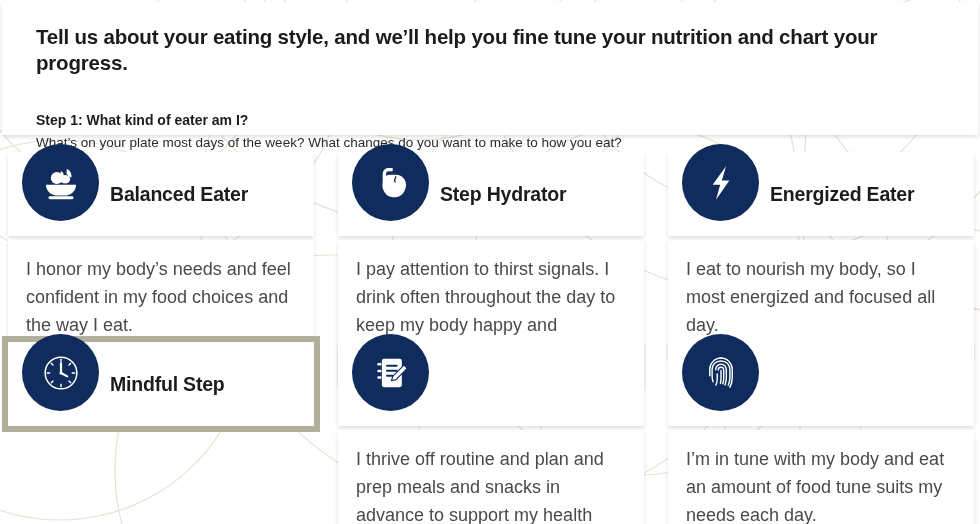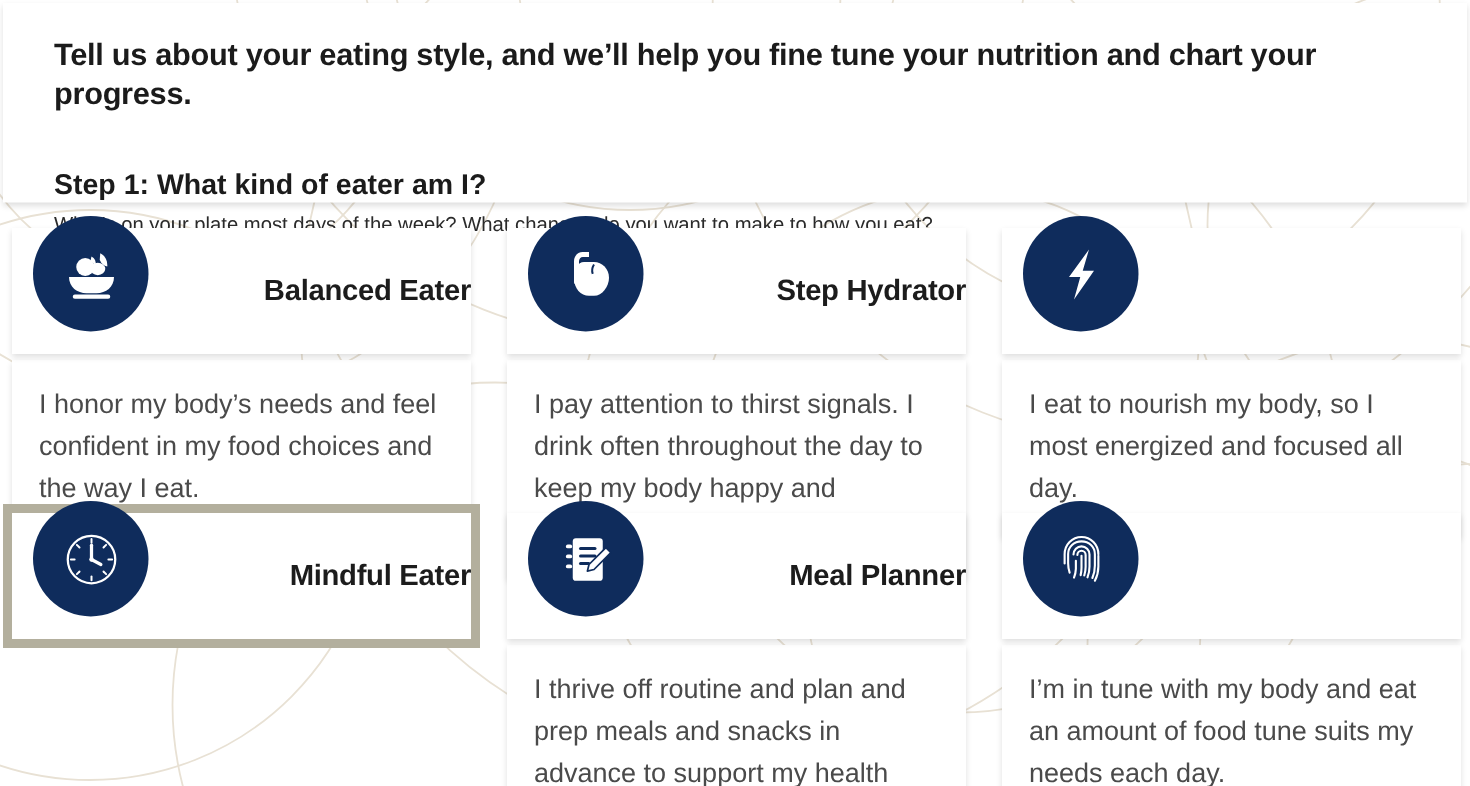--- a/index.html
+++ b/index.html
@@ -50,21 +50,21 @@
     font-size: 20.5px;
     font-weight: bold;
     color: #1b1b1b;
     letter-spacing: -0.2px;
     line-height: 1.25;
   }
 
   .step-block { margin-top: 36px; }
 
   .step-title {
-    font-size: 19px;
+    font-size: 14px;
     font-weight: bold;
     color: #1b1b1b;
     line-height: 1.4;
   }
 
   .step-sub {
     font-size: 13.5px;
     color: #2a2a2a;
     line-height: 1.45;
     margin-top: 2px;
@@ -102,21 +102,20 @@
     background: #b3af9d;
   }
 
   .card-head {
     position: relative;
     height: 84px;
     background: #ffffff;
     box-shadow: 0 2px 4px rgba(0,0,0,0.13);
     display: flex;
     align-items: center;
-    justify-content: flex-end;
   }
 
   .icon-circle {
     position: absolute;
     left: 14px;
     top: -8px;
     width: 77px;
     height: 77px;
     border-radius: 50%;
     background: #0f2c5c;
@@ -229,20 +228,21 @@
       </div>
 
       <div class="card-slot slot-2">
         <div class="card">
           <div class="card-head">
             <div class="icon-circle">
               <svg viewBox="0 0 48 48" fill="#ffffff" xmlns="http://www.w3.org/2000/svg">
                 <path d="M30 4L14 26h9l-5 18 16-23h-9z"></path>
               </svg>
             </div>
+            <div class="card-title">Energized Eater</div>
           </div>
           <div class="card-body">
             <div class="card-desc">I eat to nourish my body, so I most energized and focused all day.</div>
           </div>
         </div>
       </div>
 
     </div>
 
     <div class="row row-2">
@@ -261,21 +261,21 @@
                   <line x1="12.3" y1="12.3" x2="14.4" y2="14.4"></line>
                   <line x1="33.6" y1="33.6" x2="35.7" y2="35.7"></line>
                   <line x1="12.3" y1="35.7" x2="14.4" y2="33.6"></line>
                   <line x1="33.6" y1="14.4" x2="35.7" y2="12.3"></line>
                 </g>
                 <line x1="24" y1="24" x2="24" y2="12.5" stroke="#ffffff" stroke-width="2.6" stroke-linecap="round"></line>
                 <line x1="24" y1="24" x2="31.5" y2="28" stroke="#ffffff" stroke-width="2.6" stroke-linecap="round"></line>
                 <circle cx="24" cy="24" r="1.8" fill="#ffffff"></circle>
               </svg>
             </div>
-            <div class="card-title">Mindful Eater</div>
+            <div class="card-title">Mindful Step</div>
           </div>
         </div>
       </div>
 
       <div class="card-slot slot-1">
         <div class="card">
           <div class="card-head">
             <div class="icon-circle">
               <svg viewBox="0 0 48 48" fill="#ffffff" xmlns="http://www.w3.org/2000/svg">
                 <rect x="13" y="7" width="24" height="34" rx="2.5"></rect>
@@ -285,21 +285,20 @@
                   <rect x="7.5" y="28" width="5" height="3" rx="1.5"></rect>
                 </g>
                 <g fill="#0f2c5c">
                   <rect x="18" y="14" width="14" height="2.4" rx="1.2"></rect>
                   <rect x="18" y="20" width="14" height="2.4" rx="1.2"></rect>
                   <rect x="18" y="26" width="9" height="2.4" rx="1.2"></rect>
                 </g>
                 <path d="M39.5 14.5l4 4L30 32l-5.3 1.3L26 28z" fill="#ffffff" stroke="#0f2c5c" stroke-width="1.4" stroke-linejoin="round"></path>
               </svg>
             </div>
-            <div class="card-title">Meal Planner</div>
           </div>
           <div class="card-body">
             <div class="card-desc">I thrive off routine and plan and prep meals and snacks in advance to support my health goals.</div>
           </div>
         </div>
       </div>
 
       <div class="card-slot slot-2">
         <div class="card">
           <div class="card-head">

